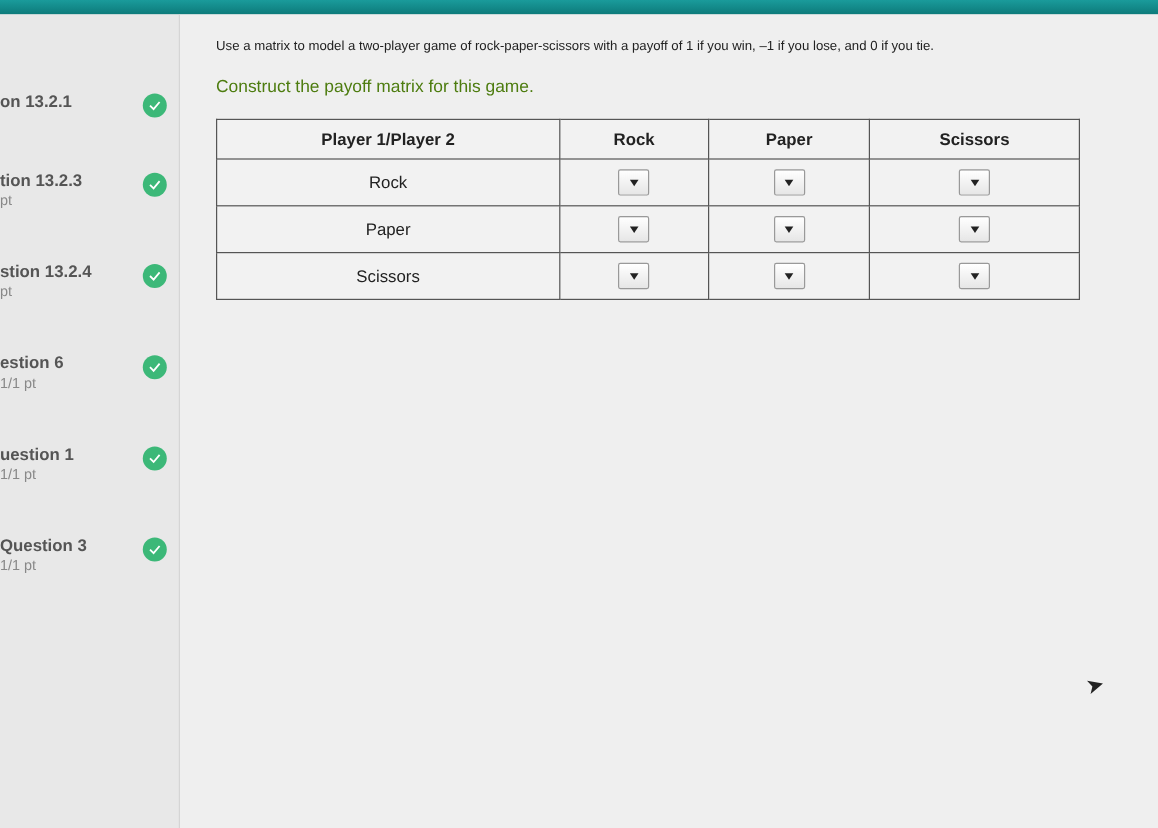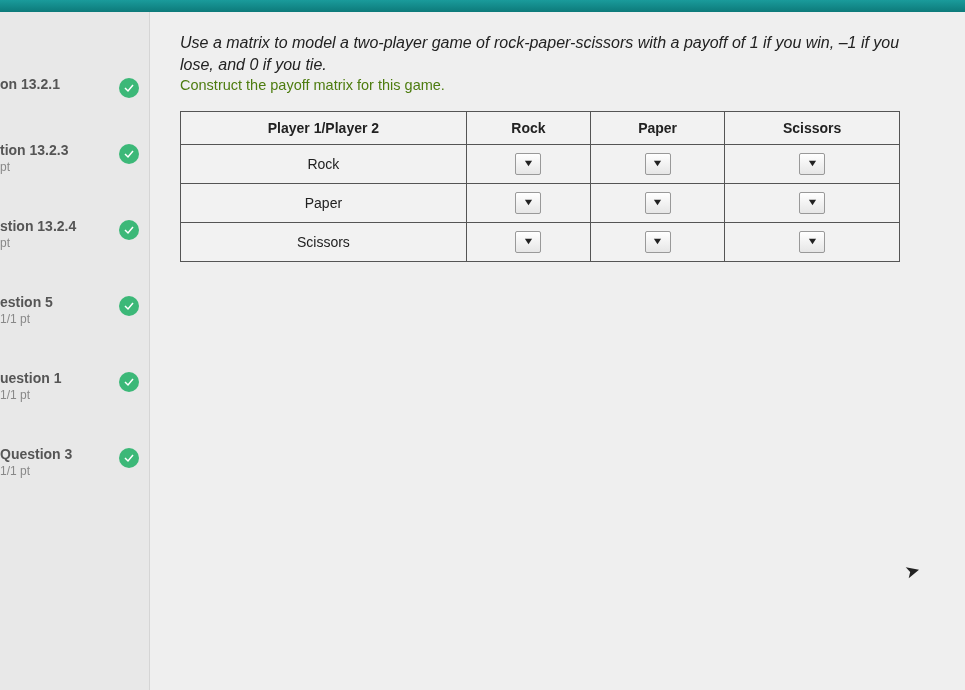--- a/index.html
+++ b/index.html
@@ -67,25 +67,24 @@
       stroke: white;
       stroke-width: 3;
       fill: none;
     }
     .main {
       flex: 1;
       background: #efefef;
       padding: 20px 30px;
     }
     .prompt {
-      font-size: 16px;
+      font-size: 11px;
       color: #222;
-      margin-bottom: 0;
+      margin-bottom: 18px;
       line-height: 1.4;
-      font-style: italic;
     }
     .instruction {
       font-size: 14.5px;
       color: #4d7c0f;
       margin-bottom: 18px;
     }
     table.payoff {
       border-collapse: collapse;
       width: 100%;
       max-width: 720px;
@@ -174,21 +173,21 @@
       <div class="check-icon">
         <svg viewBox="0 0 24 24">
             <polyline points="4,12 10,18 20,6"></polyline>
           </svg>
       </div>
     </div>
 
 
     <div class="sidebar-item">
       <div class="sidebar-item-text">
-        <div class="sidebar-item-title">estion 5</div>
+        <div class="sidebar-item-title">estion 6</div>
         <div class="sidebar-item-sub">1/1 pt</div>
       </div>
       <div class="check-icon">
         <svg viewBox="0 0 24 24">
             <polyline points="4,12 10,18 20,6"></polyline>
           </svg>
       </div>
     </div>
 
     <div class="sidebar-item">

